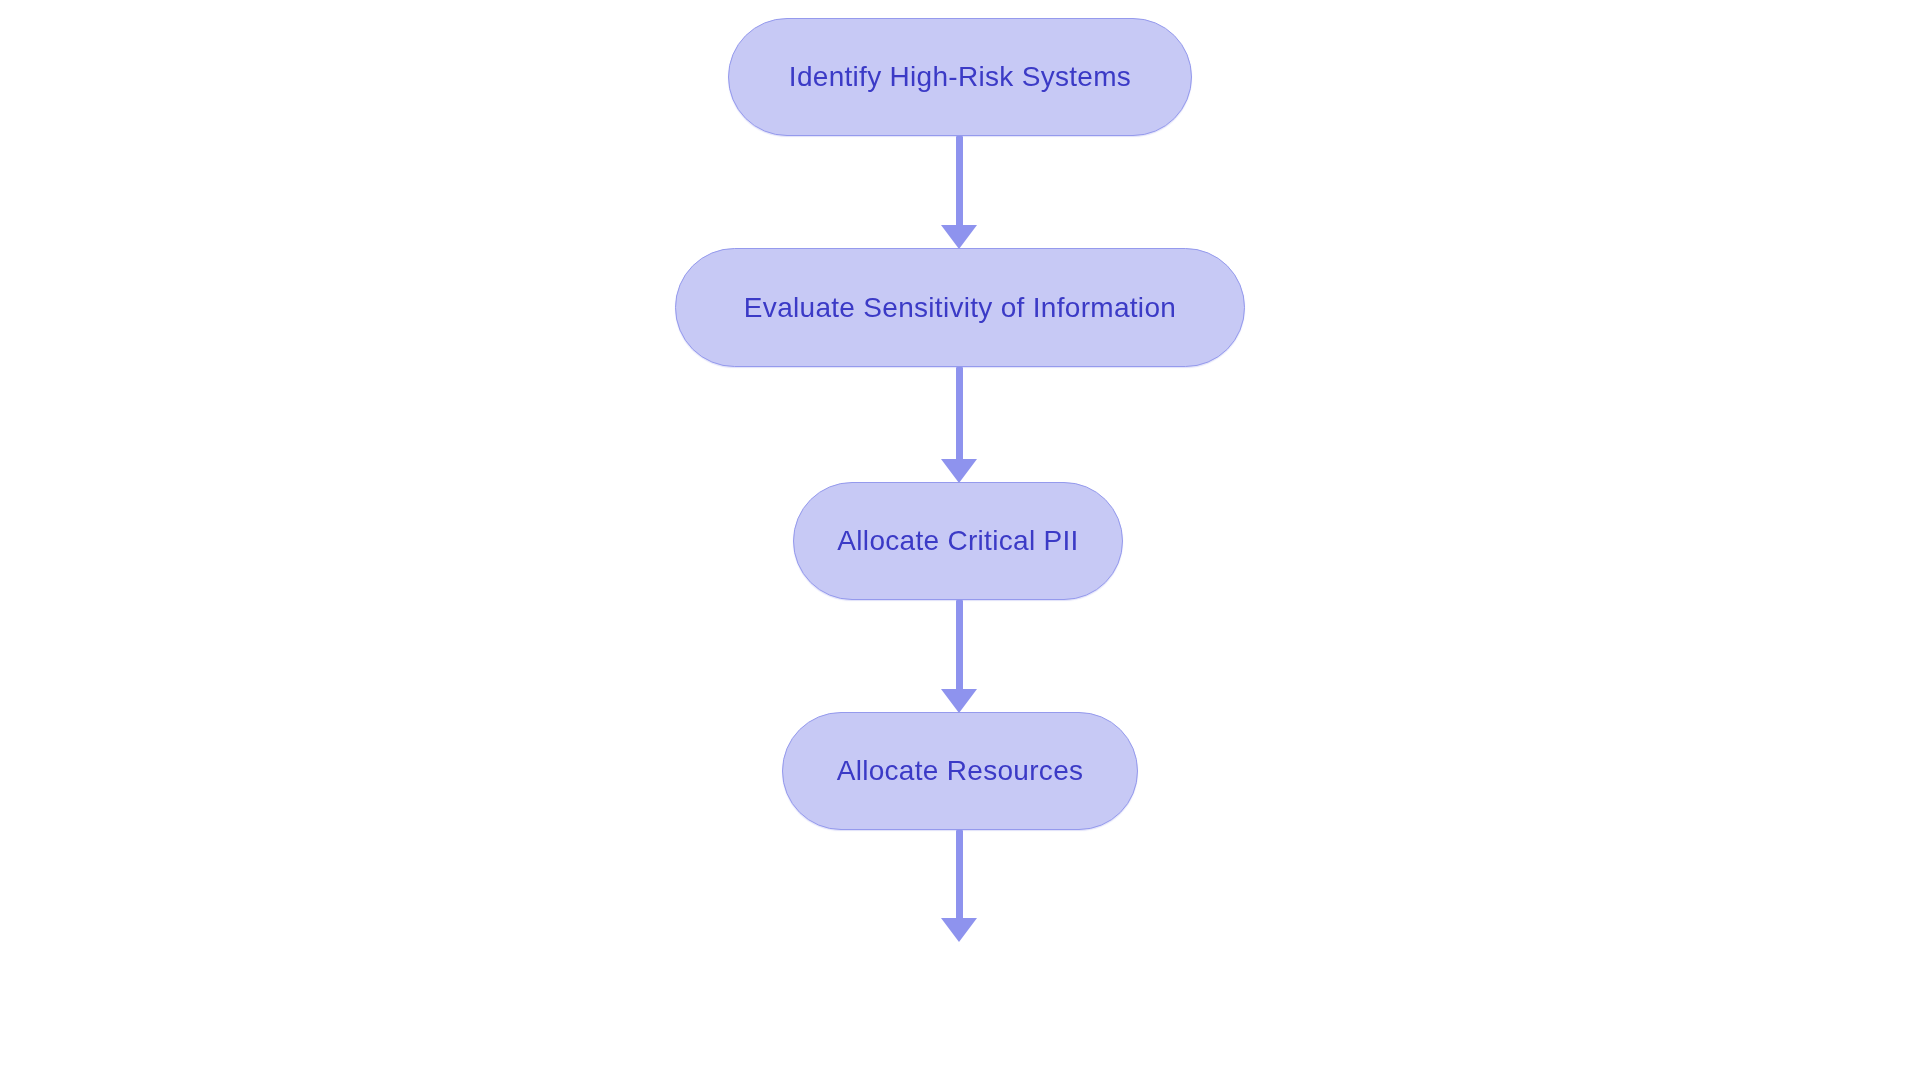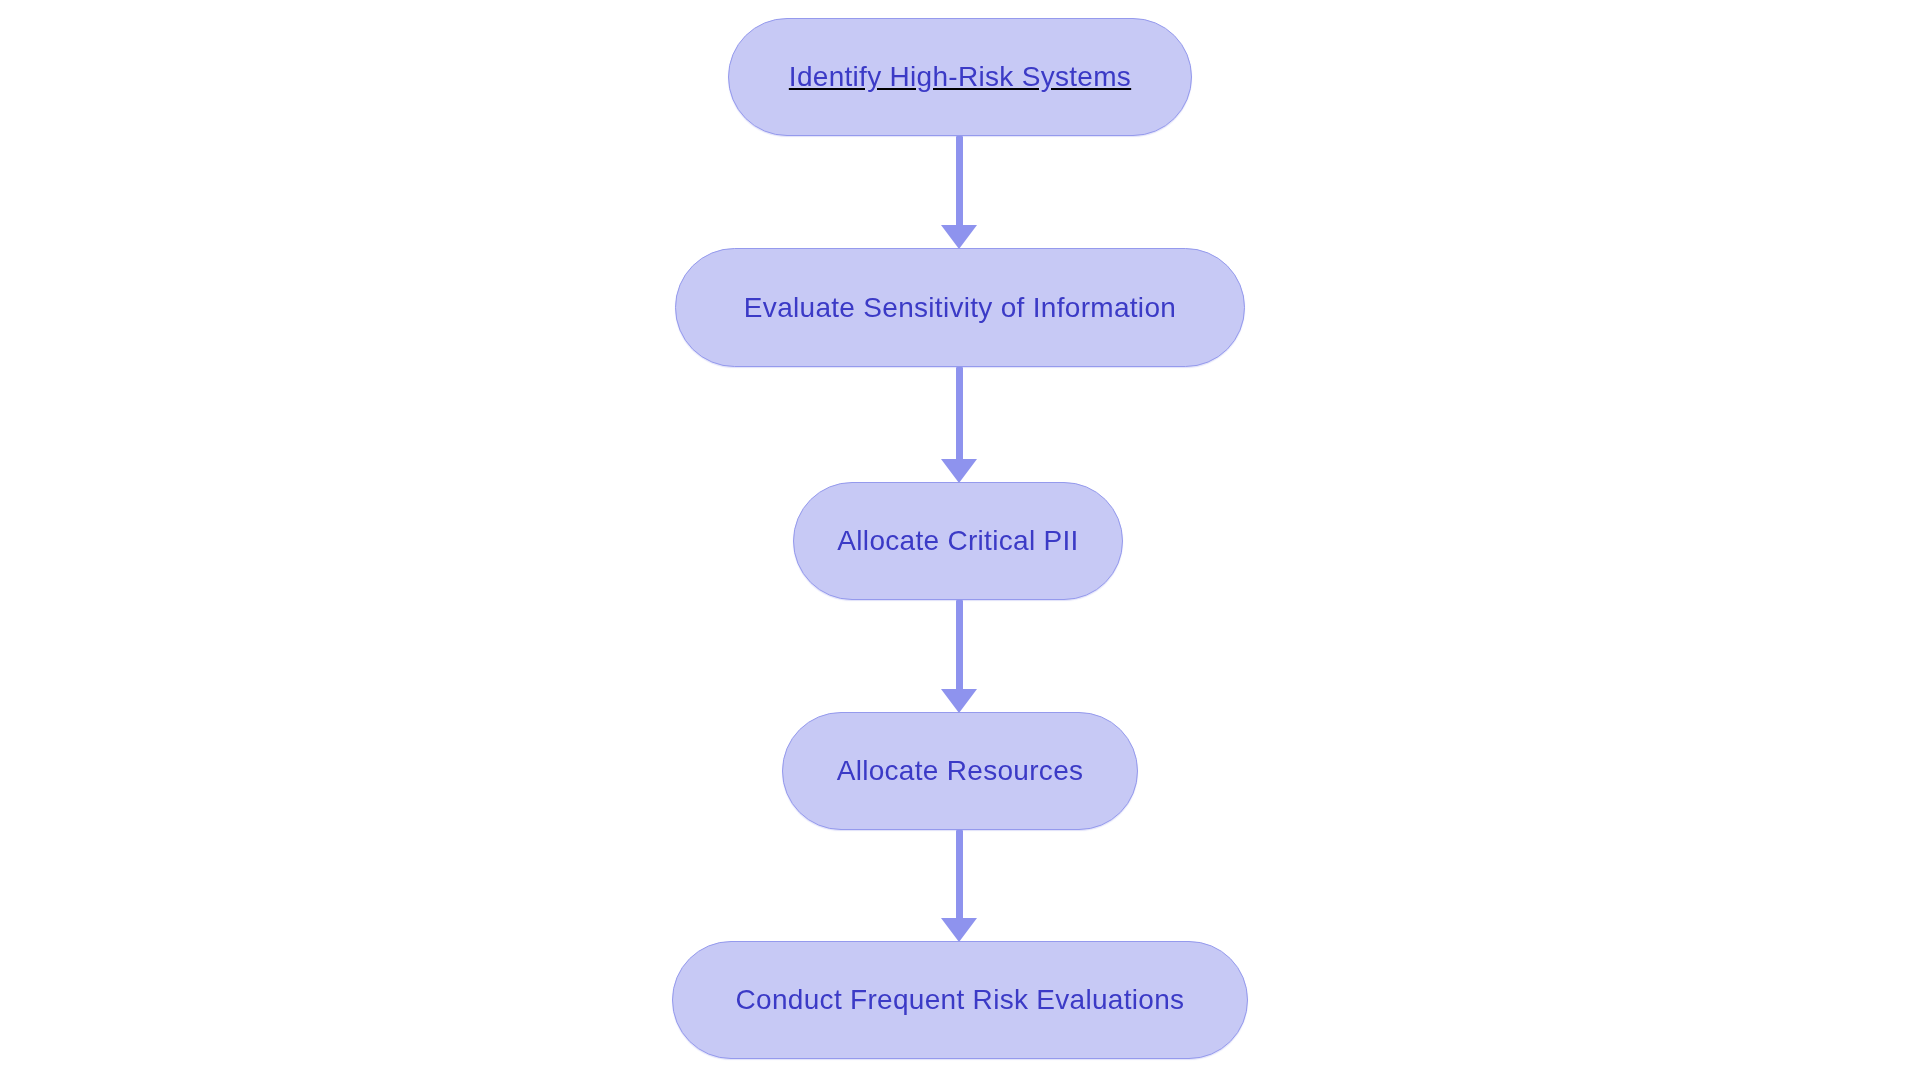--- a/index.html
+++ b/index.html
@@ -26,21 +26,21 @@
     box-sizing: border-box;
     box-shadow: 0 1px 1px rgba(130, 135, 230, 0.25);
   }
   .node-label {
     color: var(--node-text);
     font-size: 28px;
     letter-spacing: 0.3px;
     white-space: nowrap;
     text-align: center;
   }
-  .node1 { left: 728px; top:  18px; width: 464px; height: 118px; text-decoration: underline; }
+  .node1 { left: 728px; top:  18px; width: 464px; height: 118px; }
   .node2 { left: 675px; top: 248px; width: 570px; height: 119px; }
   .node3 { left: 793px; top: 482px; width: 330px; height: 118px; }
   .node4 { left: 782px; top: 712px; width: 356px; height: 118px; align-items: center; }
   .node5 { left: 672px; top: 941px; width: 576px; height: 118px; }
 
   .arrow-stem {
     position: absolute;
     left: 956px;
     width: 7px;
     background: var(--arrow);
@@ -93,17 +93,14 @@
   <div class="arrow-stem stem3"></div>
   <div class="arrow-head head3"></div>
 
   <div class="node node4">
     <span class="node-label">Allocate Resources</span>
   </div>
 
   <div class="arrow-stem stem4"></div>
   <div class="arrow-head head4"></div>
 
-  <div class="node node5">
-    <span class="node-label">Conduct Frequent Risk Evaluations</span>
-  </div>
 
 </div>
 
 </body></html>

